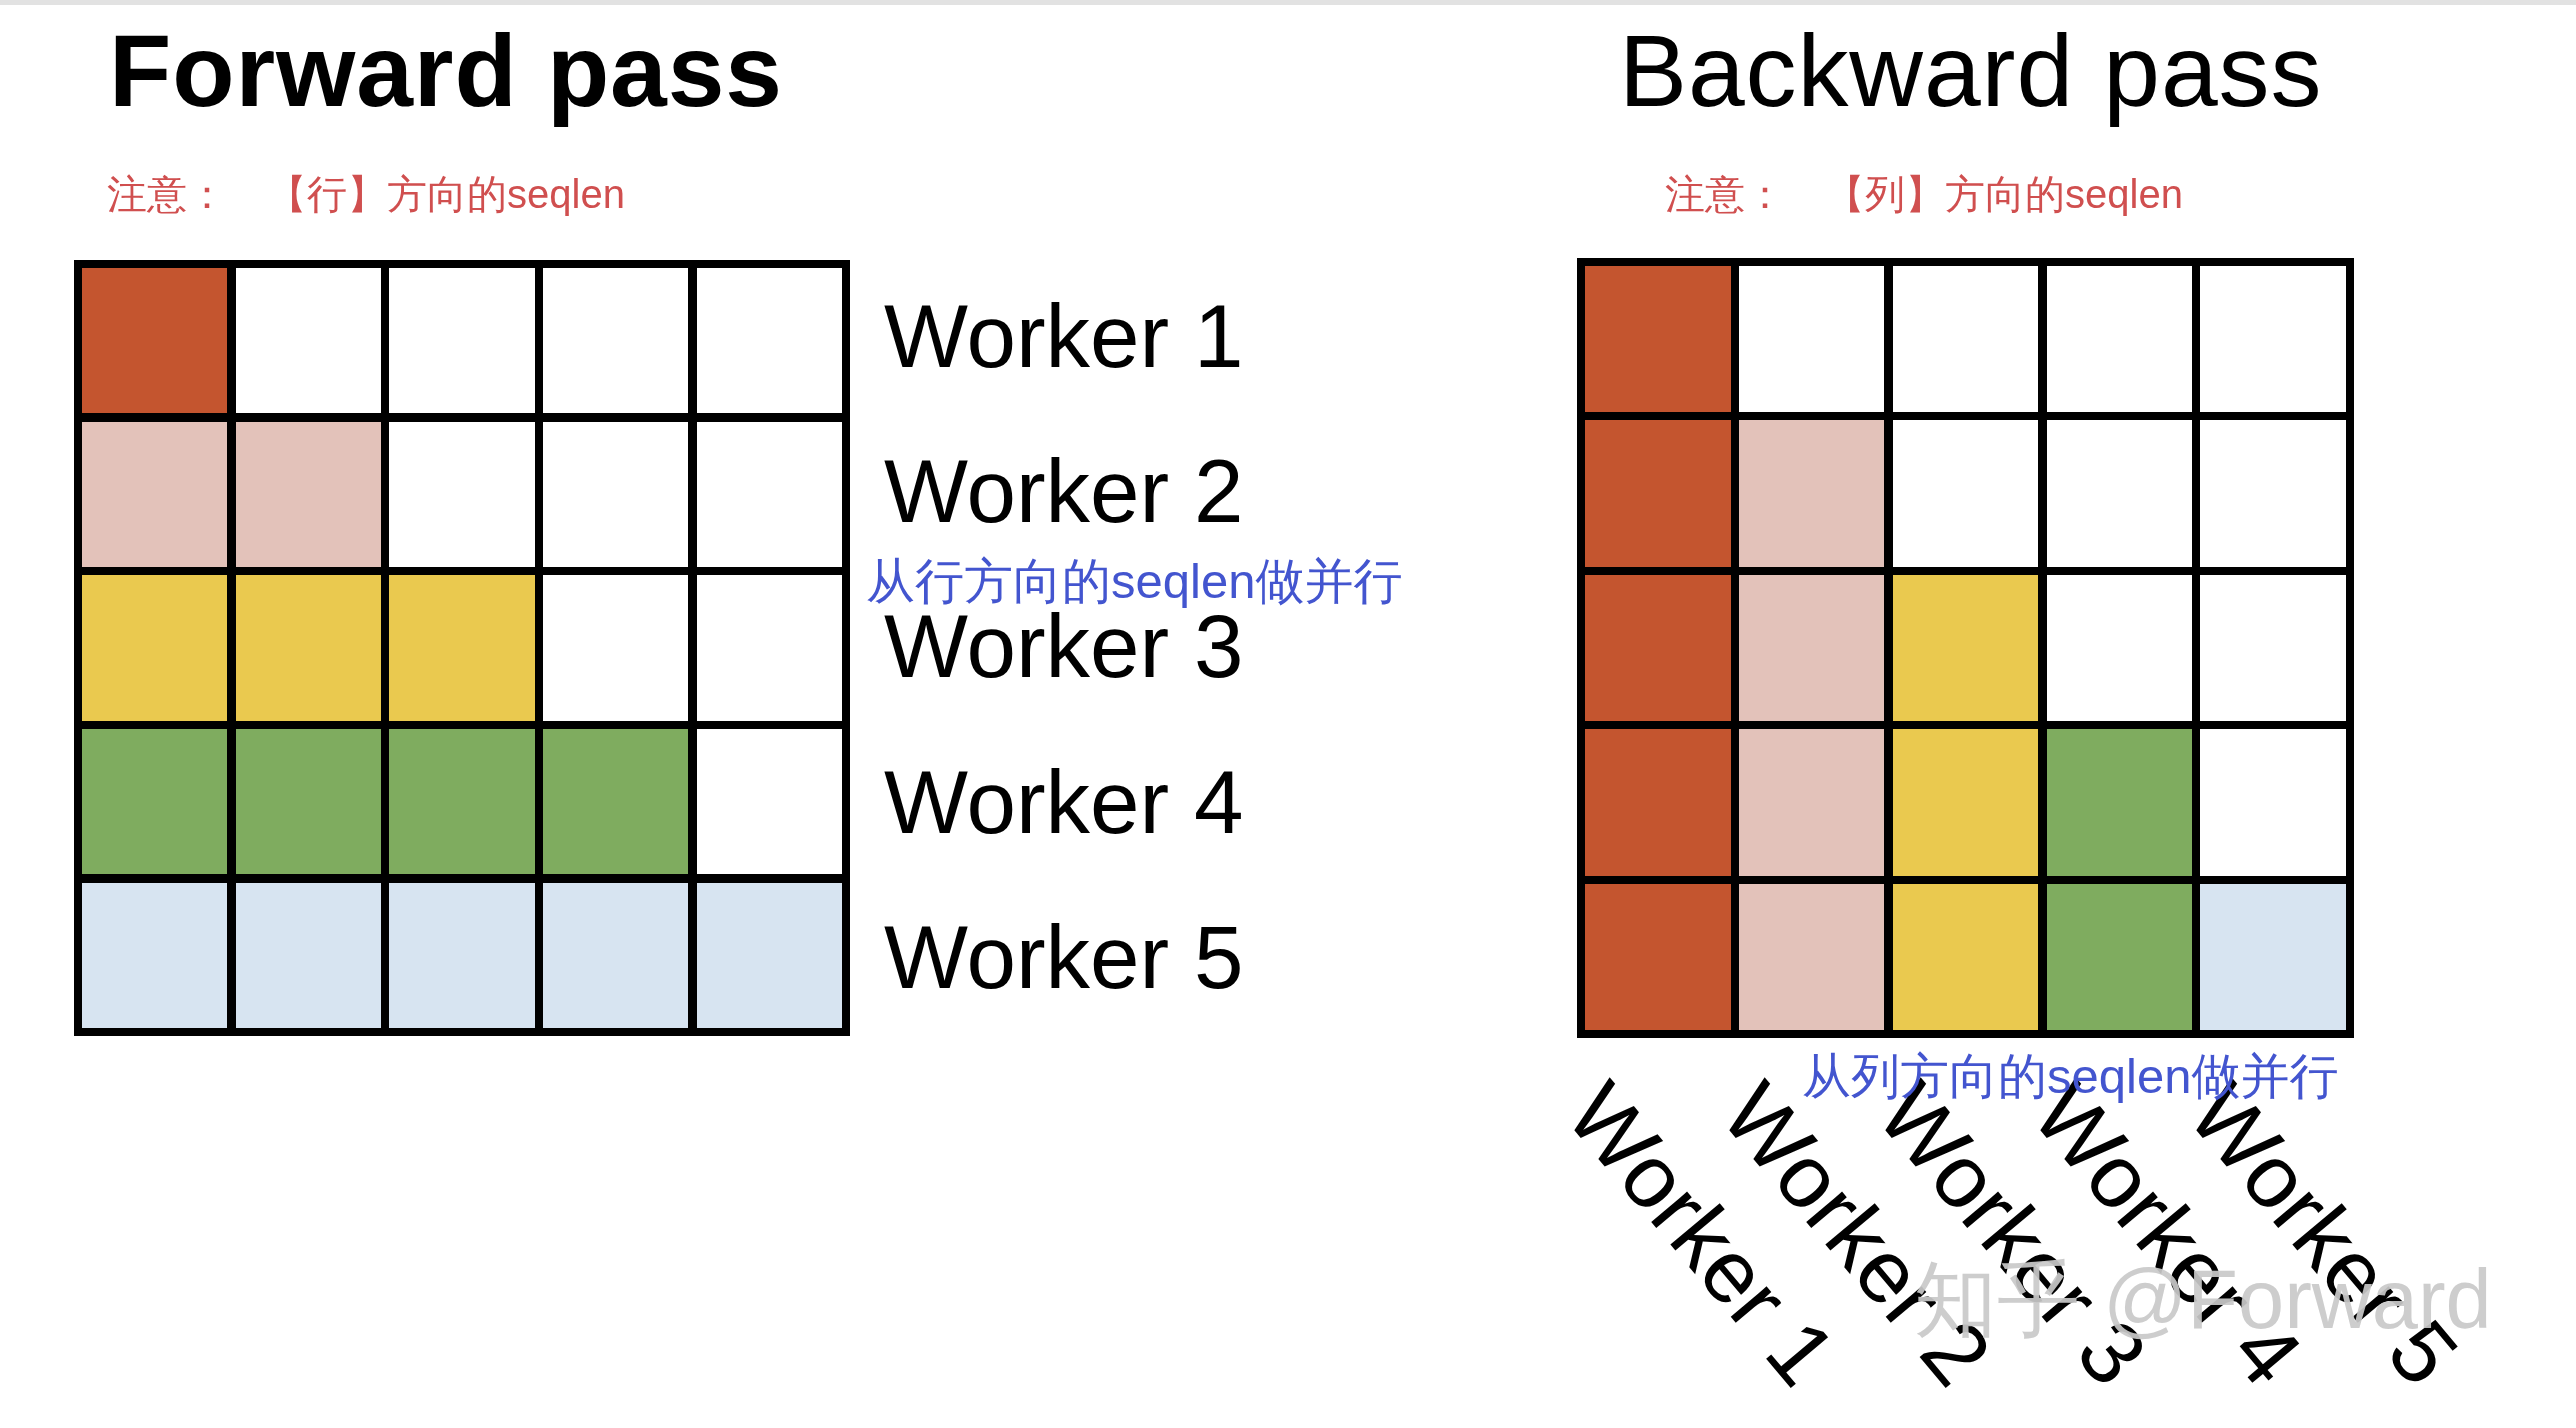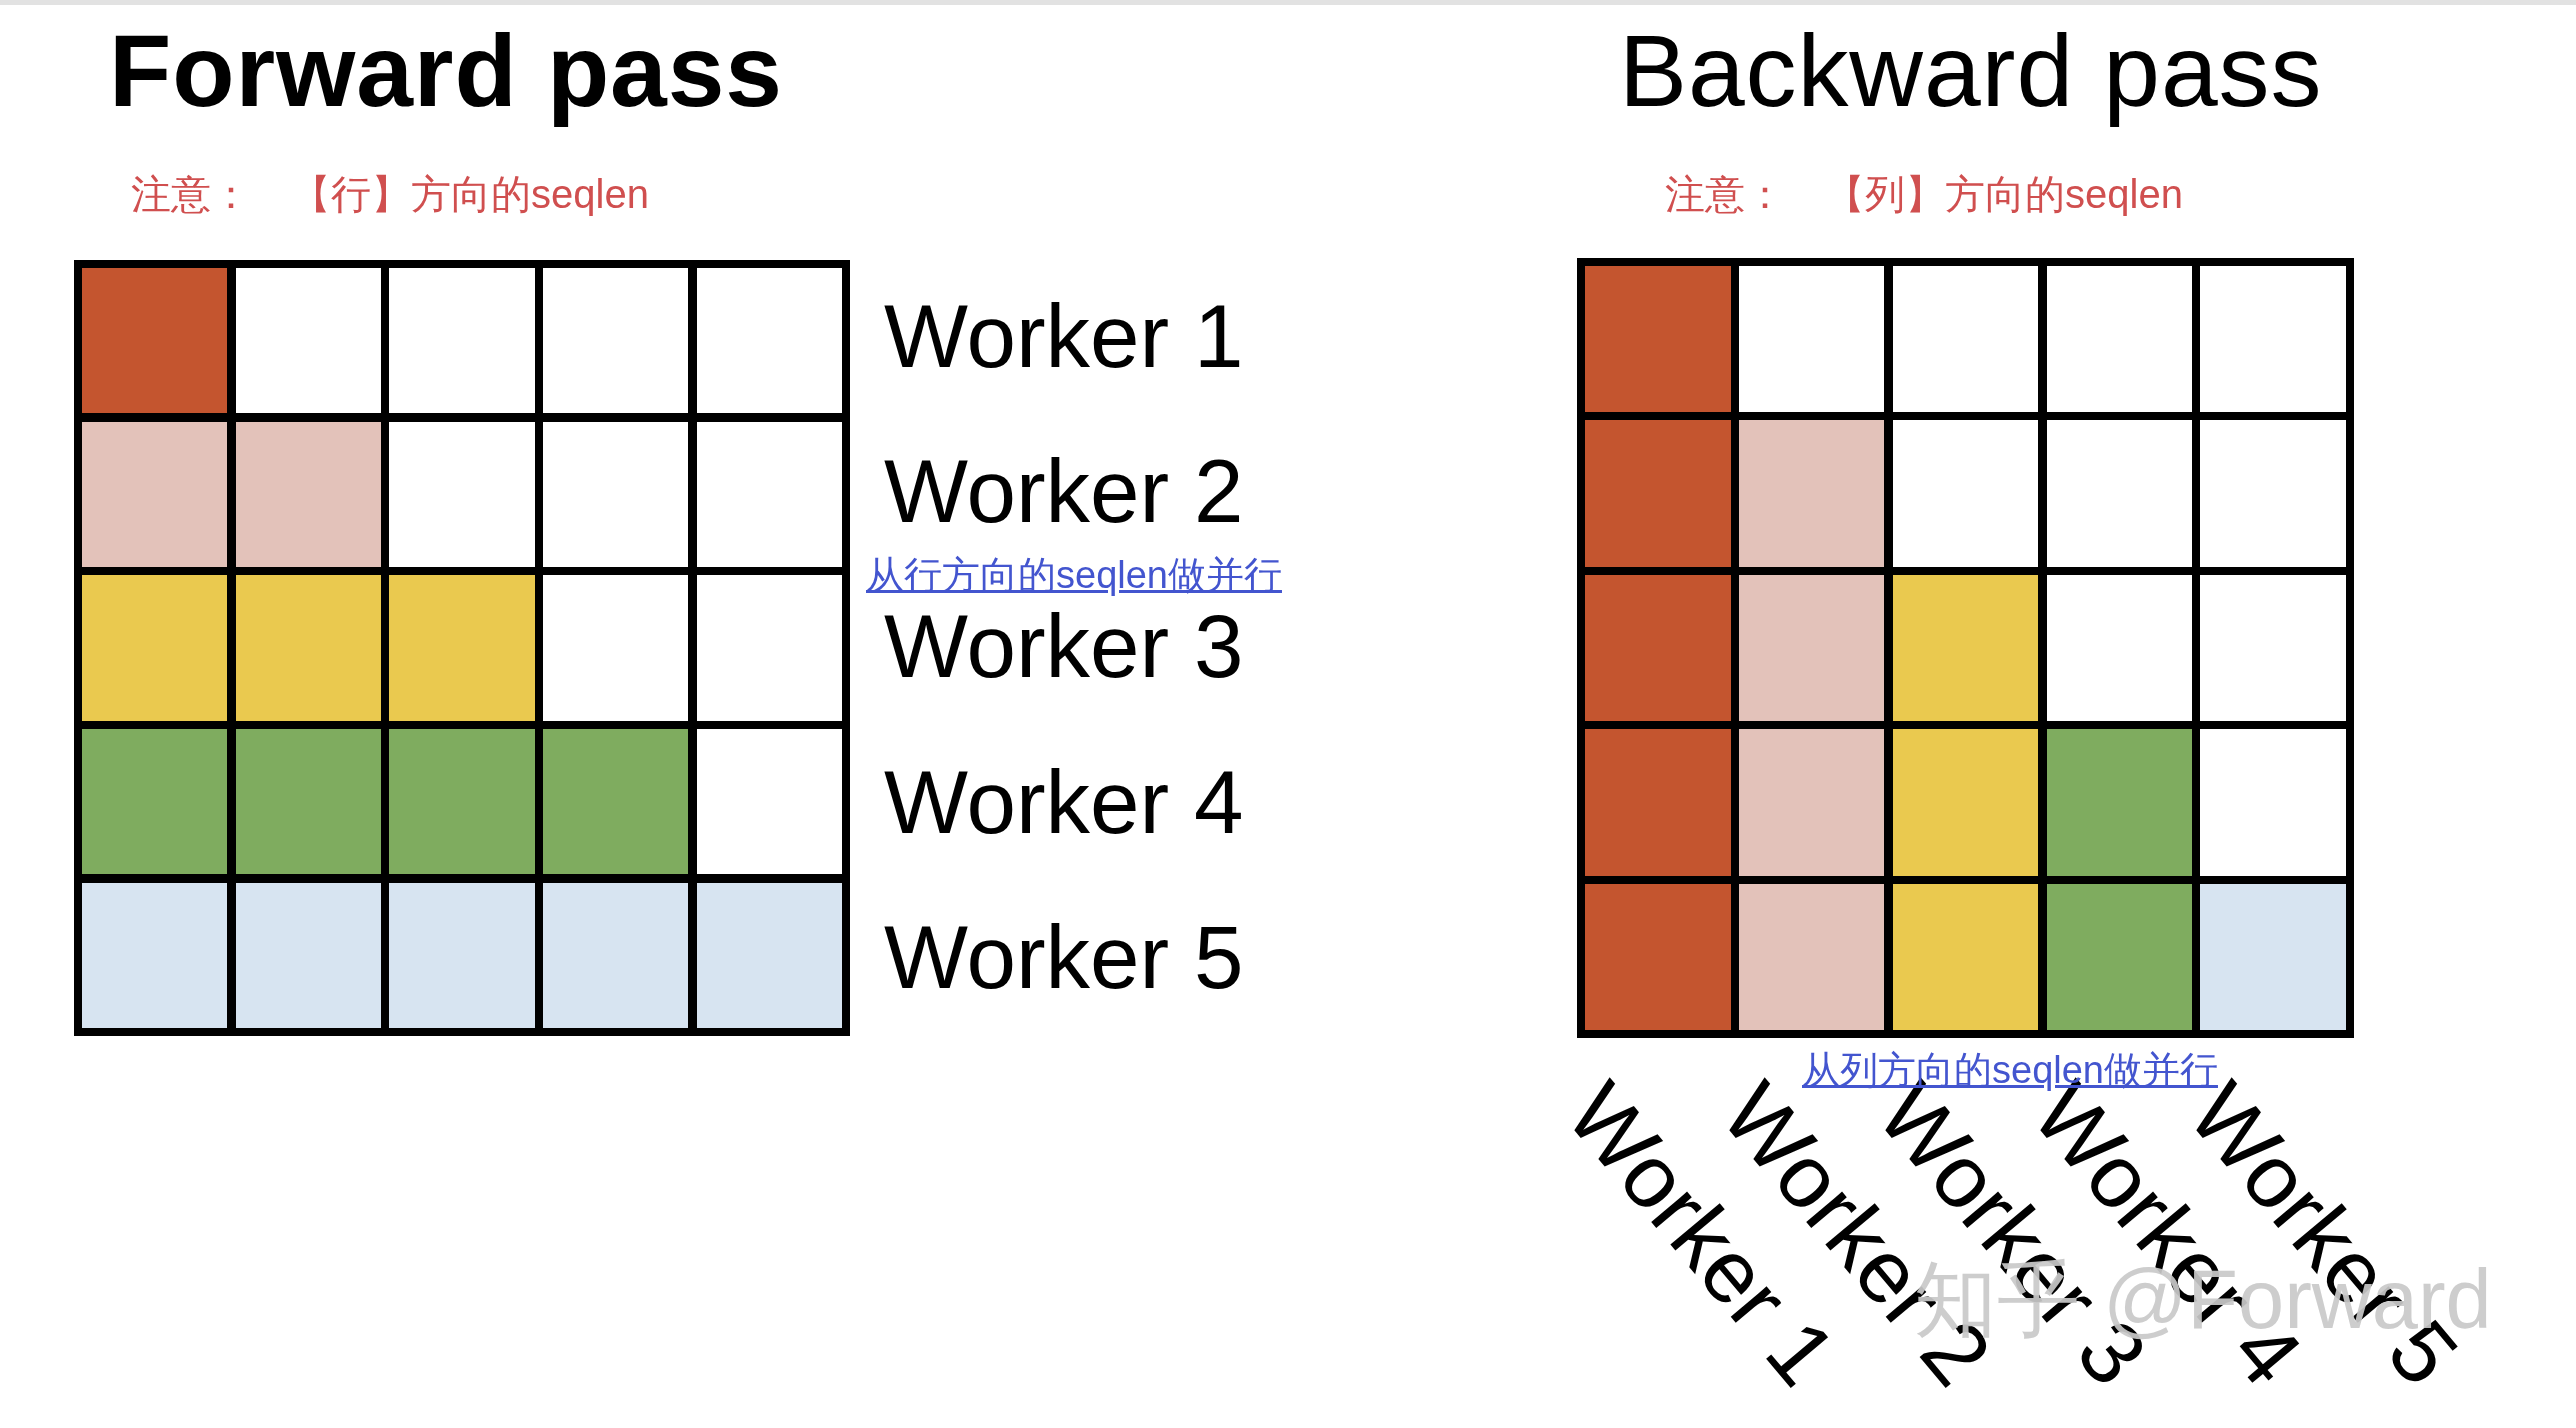--- a/index.html
+++ b/index.html
@@ -34,31 +34,30 @@
   #fwd-title { left: 109px; top: 20px; font-weight: bold; }
   #bwd-title { left: 1619px; top: 20px; }
 
   .note-red {
     position: absolute;
     font-size: 40px;
     line-height: 1.1;
     color: var(--note_red, #d04f4f);
     white-space: nowrap;
   }
-  #fwd-note { left: 107px; top: 172px; margin-left: 24px; }
+  #fwd-note { left: 107px; top: 172px; }
   #bwd-note { left: 1665px; top: 172px; }
 
   .note-blue {
     position: absolute;
-    font-size: 38px;
+    font-size: 49px;
     line-height: 1.1;
     color: var(--note_blue, #4355cf);
     white-space: nowrap;
     z-index: 6;
-    text-decoration: underline;
   }
   #fwd-parallel { left: 866px; top: 555px; }
   #bwd-parallel { left: 1802px; top: 1050px; }
 
   .grid {
     position: absolute;
     display: grid;
     grid-template-columns: repeat(5, 1fr);
     grid-template-rows: repeat(5, 1fr);
     gap: 8.2px;

